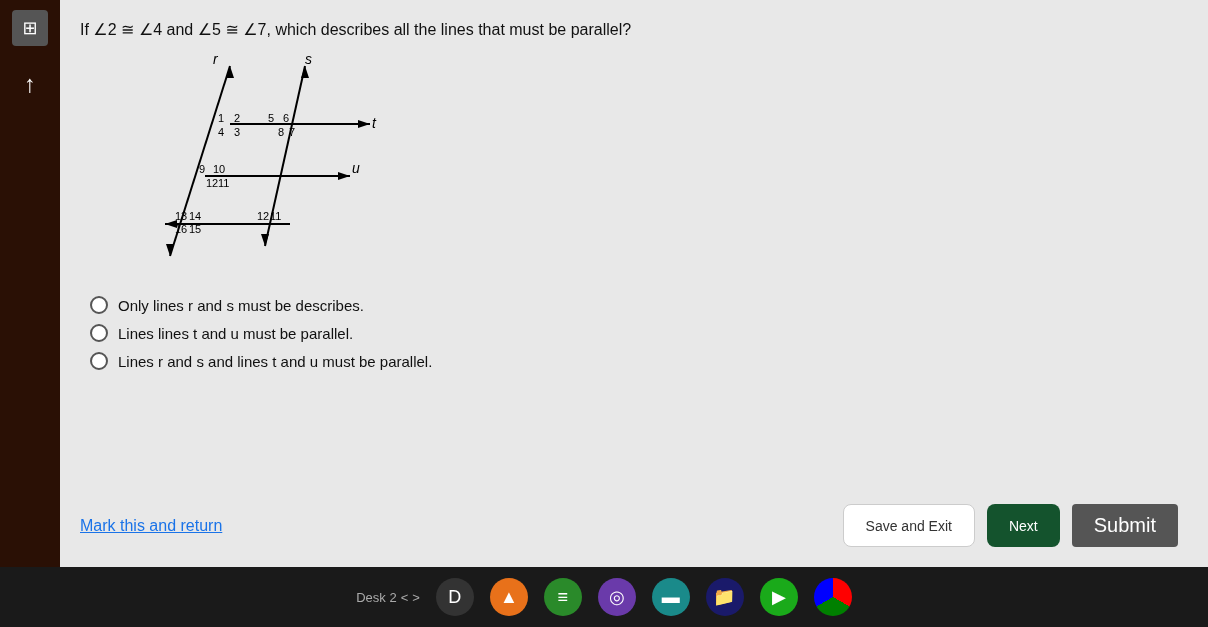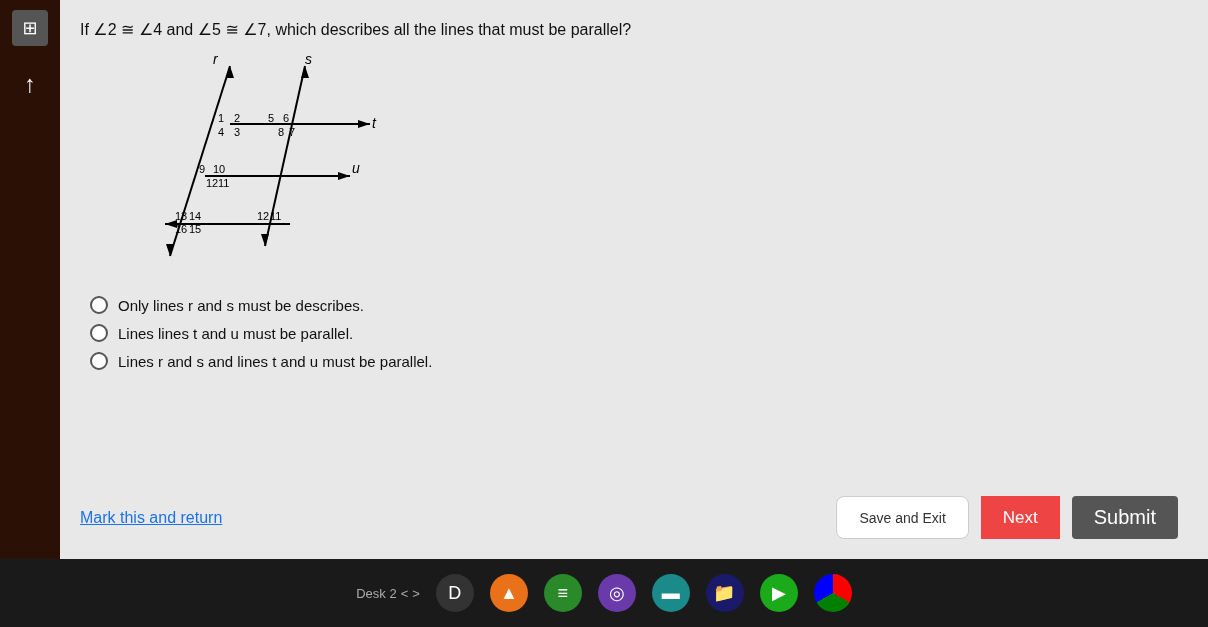--- a/index.html
+++ b/index.html
@@ -132,44 +132,44 @@
       color: #333;
       border: 1px solid #ccc;
       padding: 10px 22px;
       font-size: 14px;
       border-radius: 8px;
       cursor: pointer;
       font-weight: 500;
     }
 
     .btn-next {
-      background: #ef4444;
+      background: #14532d;
       color: white;
       border: none;
       padding: 10px 22px;
-      font-size: 17px;
-      border-radius: 0;
+      font-size: 14px;
+      border-radius: 8px;
       cursor: pointer;
       font-weight: 500;
     }
 
     .btn-submit {
       background: #555;
       color: white;
       border: none;
       padding: 10px 22px;
       font-size: 20px;
       border-radius: 4px;
       cursor: pointer;
       font-weight: 500;
     }
 
     
     .taskbar {
-      height: 68px;
+      height: 60px;
       background: #1a1a1a;
       display: flex;
       align-items: center;
       justify-content: center;
       gap: 16px;
       padding: 0 20px;
     }
 
     .taskbar-label {
       color: #aaa;

